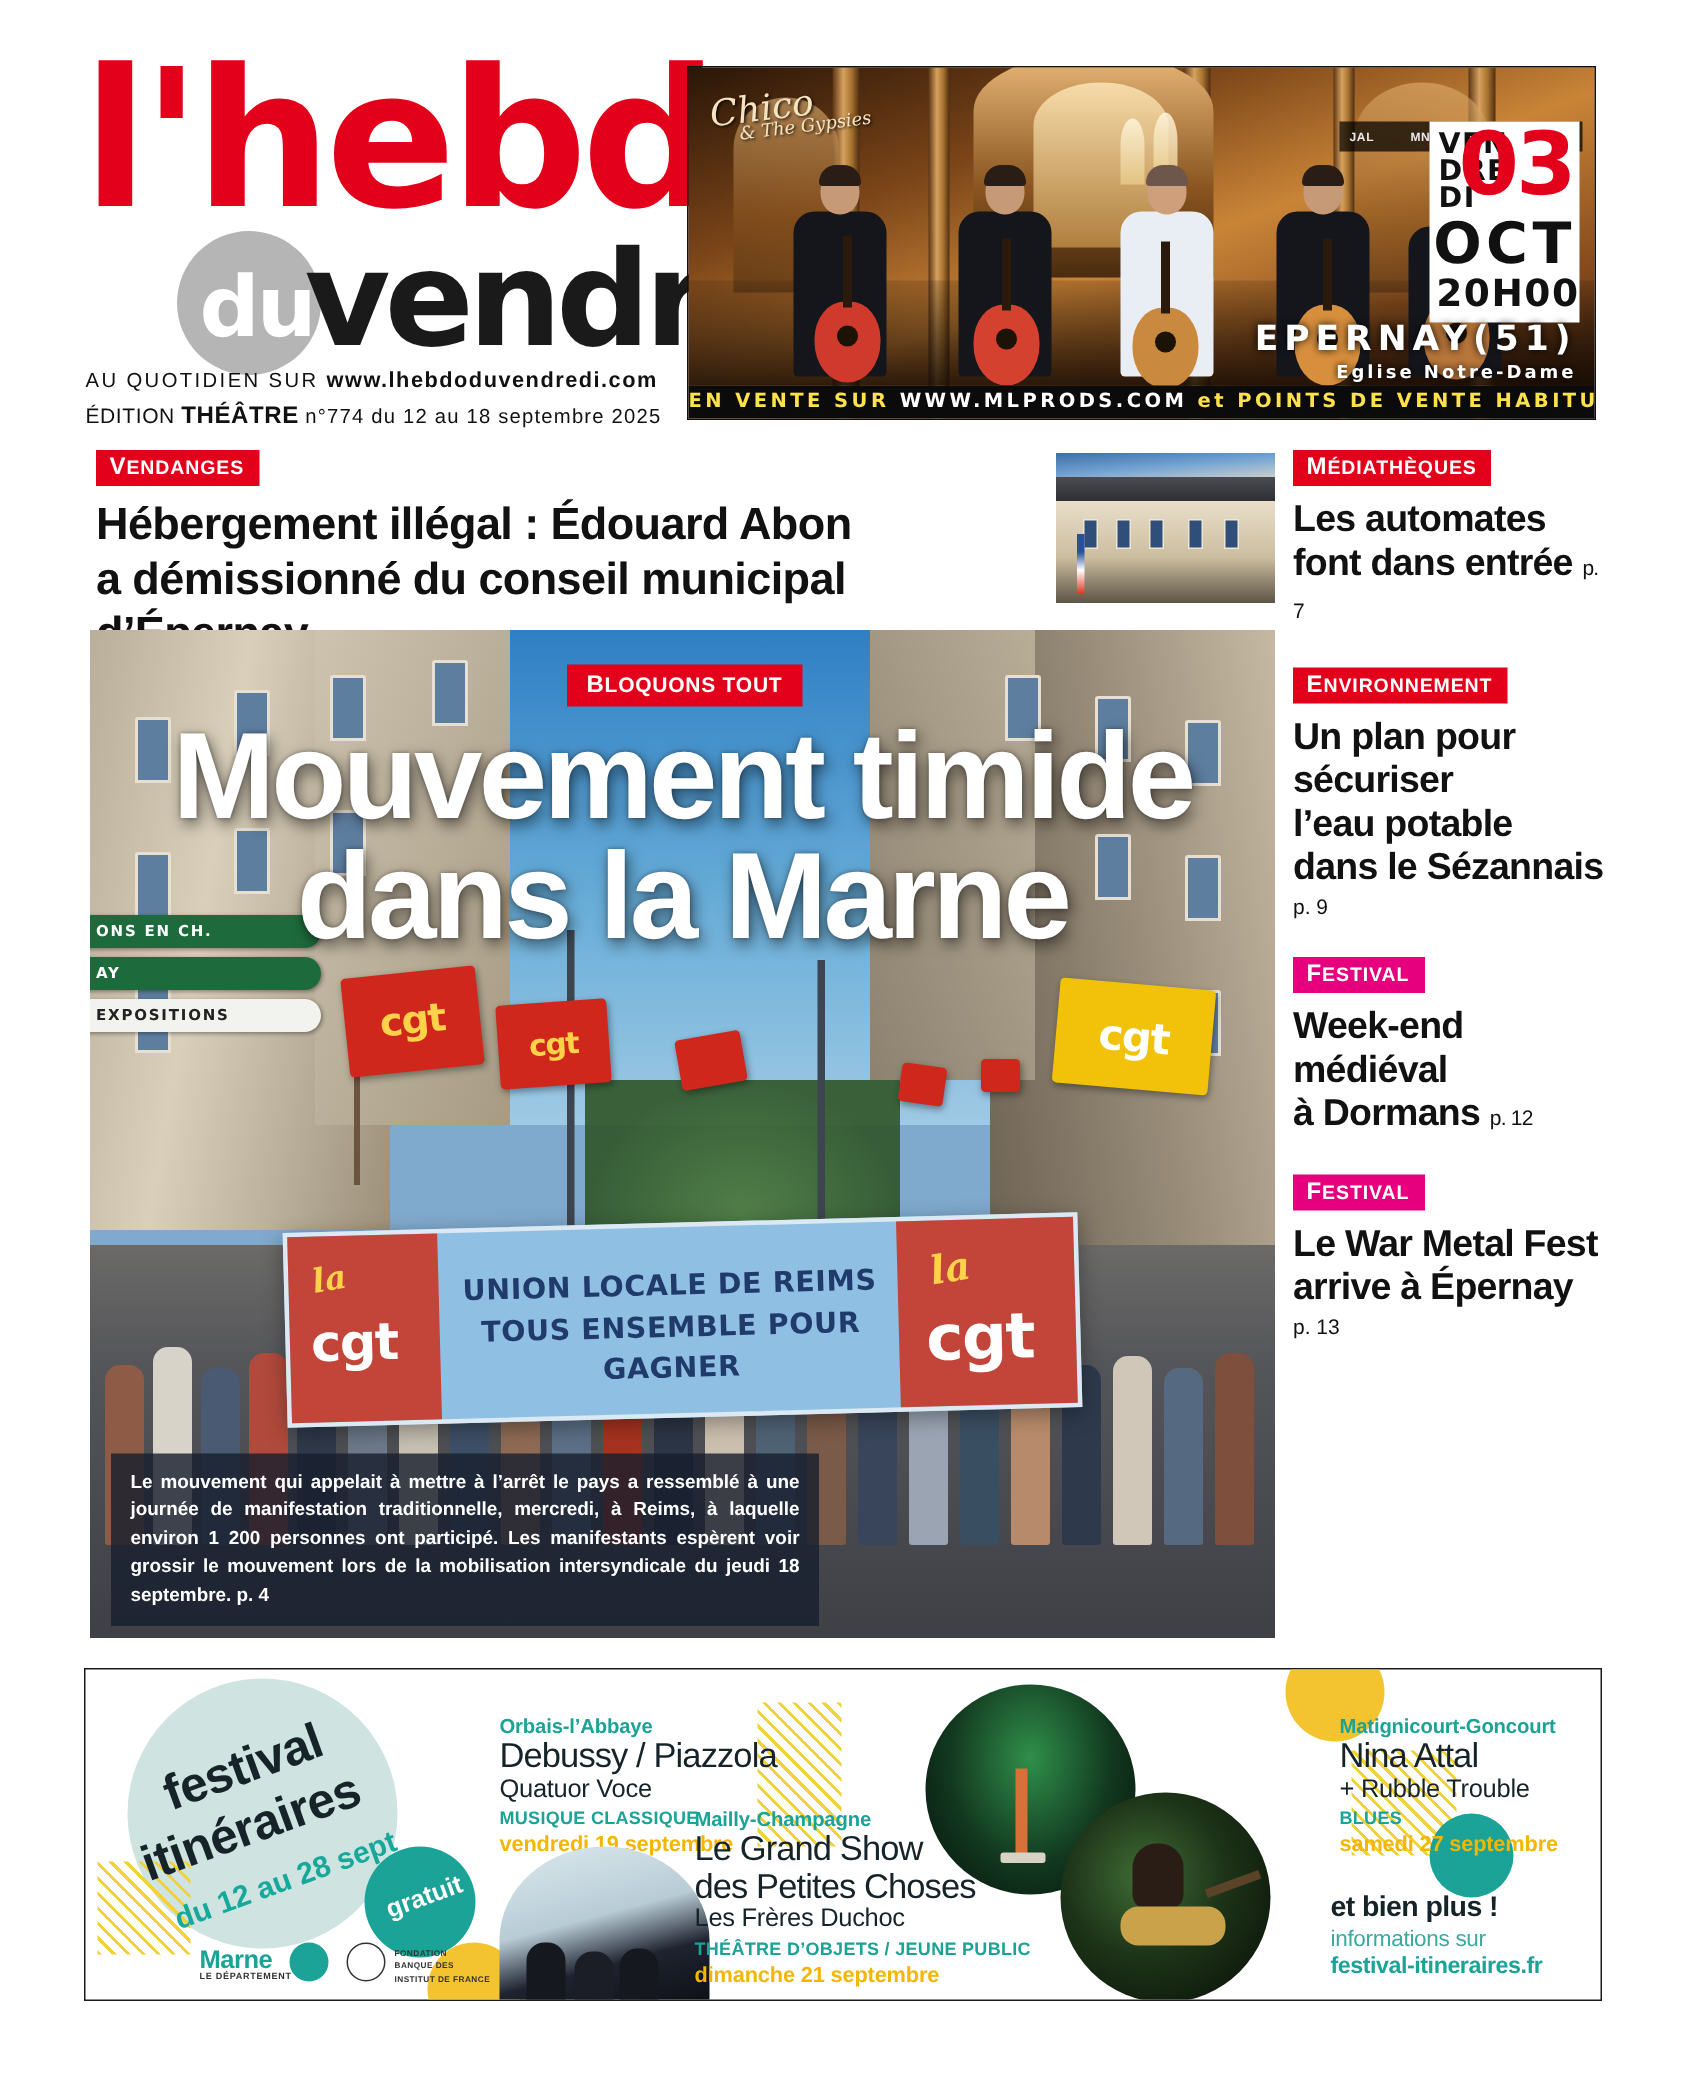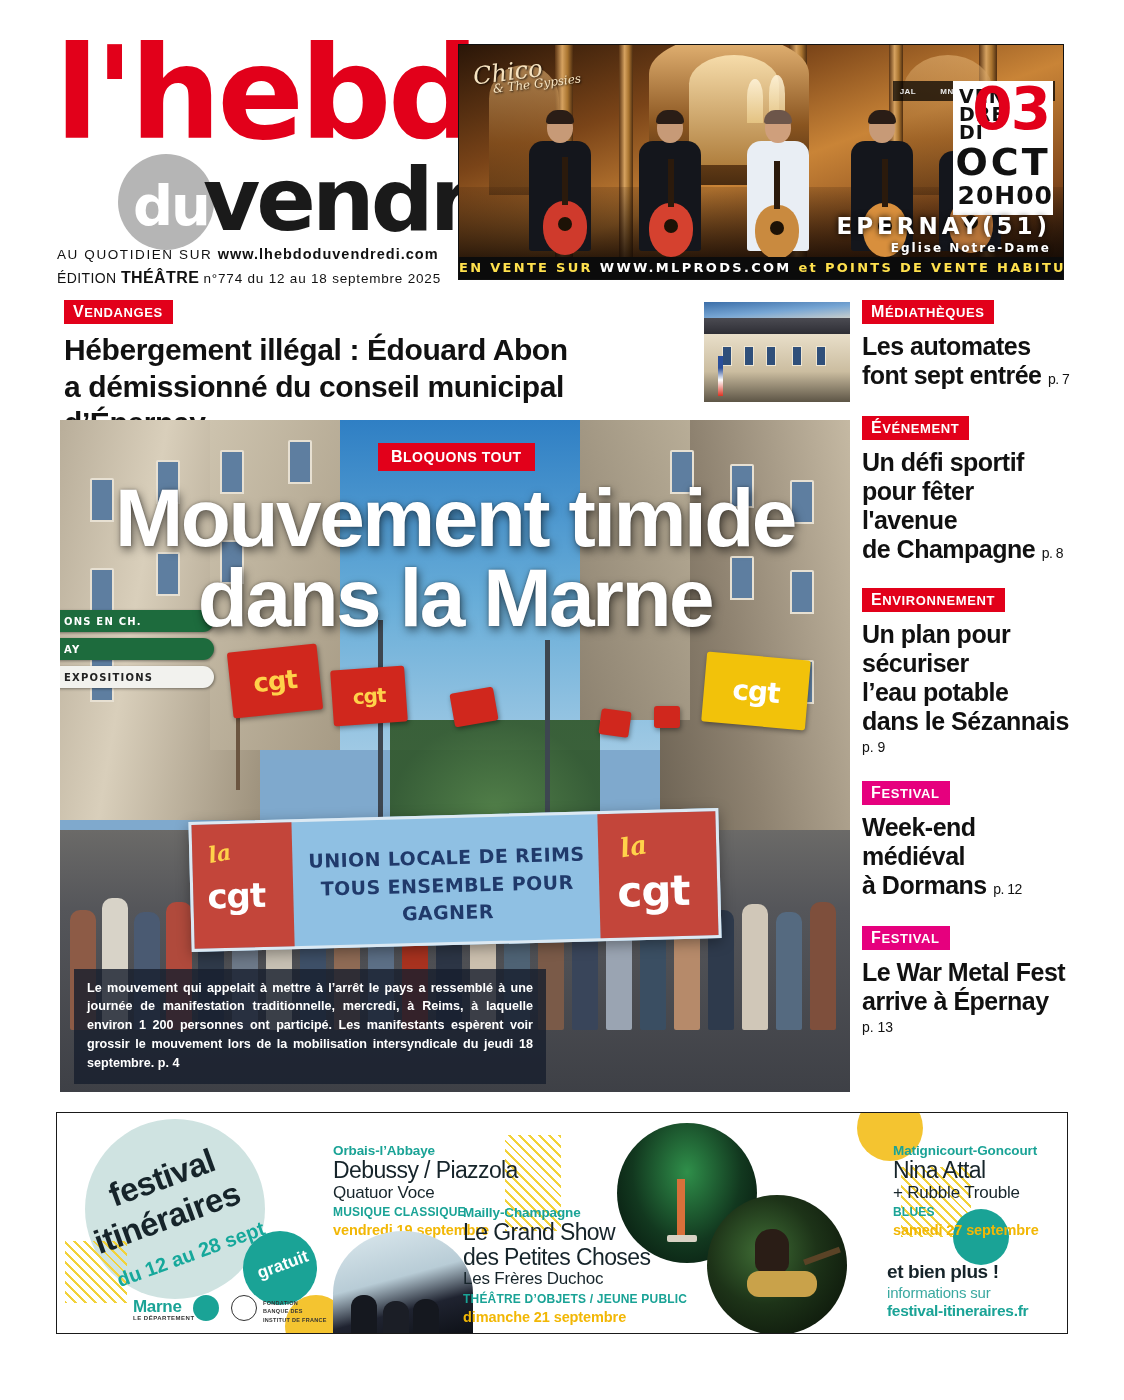--- a/index.html
+++ b/index.html
@@ -591,32 +591,24 @@
 
     <div class="mp-caption">Le mouvement qui appelait à mettre à l’arrêt le pays a ressemblé à une journée de manifestation traditionnelle, mercredi, à Reims, à laquelle environ 1 200 personnes ont participé. Les manifestants espèrent voir grossir le mouvement lors de la mobilisation intersyndicale du jeudi 18 septembre. p. 4</div>
   </div>
 
   <div class="sidebar">
 
     <div class="side-item" style="margin-bottom:26px;">
       <span class="badge"><span class="cap">M</span><span class="small">ÉDIATHÈQUES</span></span>
       <div class="side-head">
         <div>Les automates</div>
-        <div><span>font sept entrée</span> <span class="pg">p. 7</span></div>
-      </div>
-    </div>
-
-    <div class="side-item" style="margin-bottom:24px;">
-      <span class="badge"><span class="cap">É</span><span class="small">VÉNEMENT</span></span>
-      <div class="side-head">
-        <div>Un défi sportif</div>
-        <div>pour fêter l'avenue</div>
-        <div><span>de Champagne</span> <span class="pg">p. 8</span></div>
-      </div>
-    </div>
+        <div><span>font dans entrée</span> <span class="pg">p. 7</span></div>
+      </div>
+    </div>
+
 
     <div class="side-item" style="margin-bottom:26px;">
       <span class="badge"><span class="cap">E</span><span class="small">NVIRONNEMENT</span></span>
       <div class="side-head">
         <div>Un plan pour</div>
         <div>sécuriser</div>
         <div>l’eau potable</div>
         <div>dans le Sézannais</div>
       </div>
       <div class="side-page-sep">p. 9</div>

